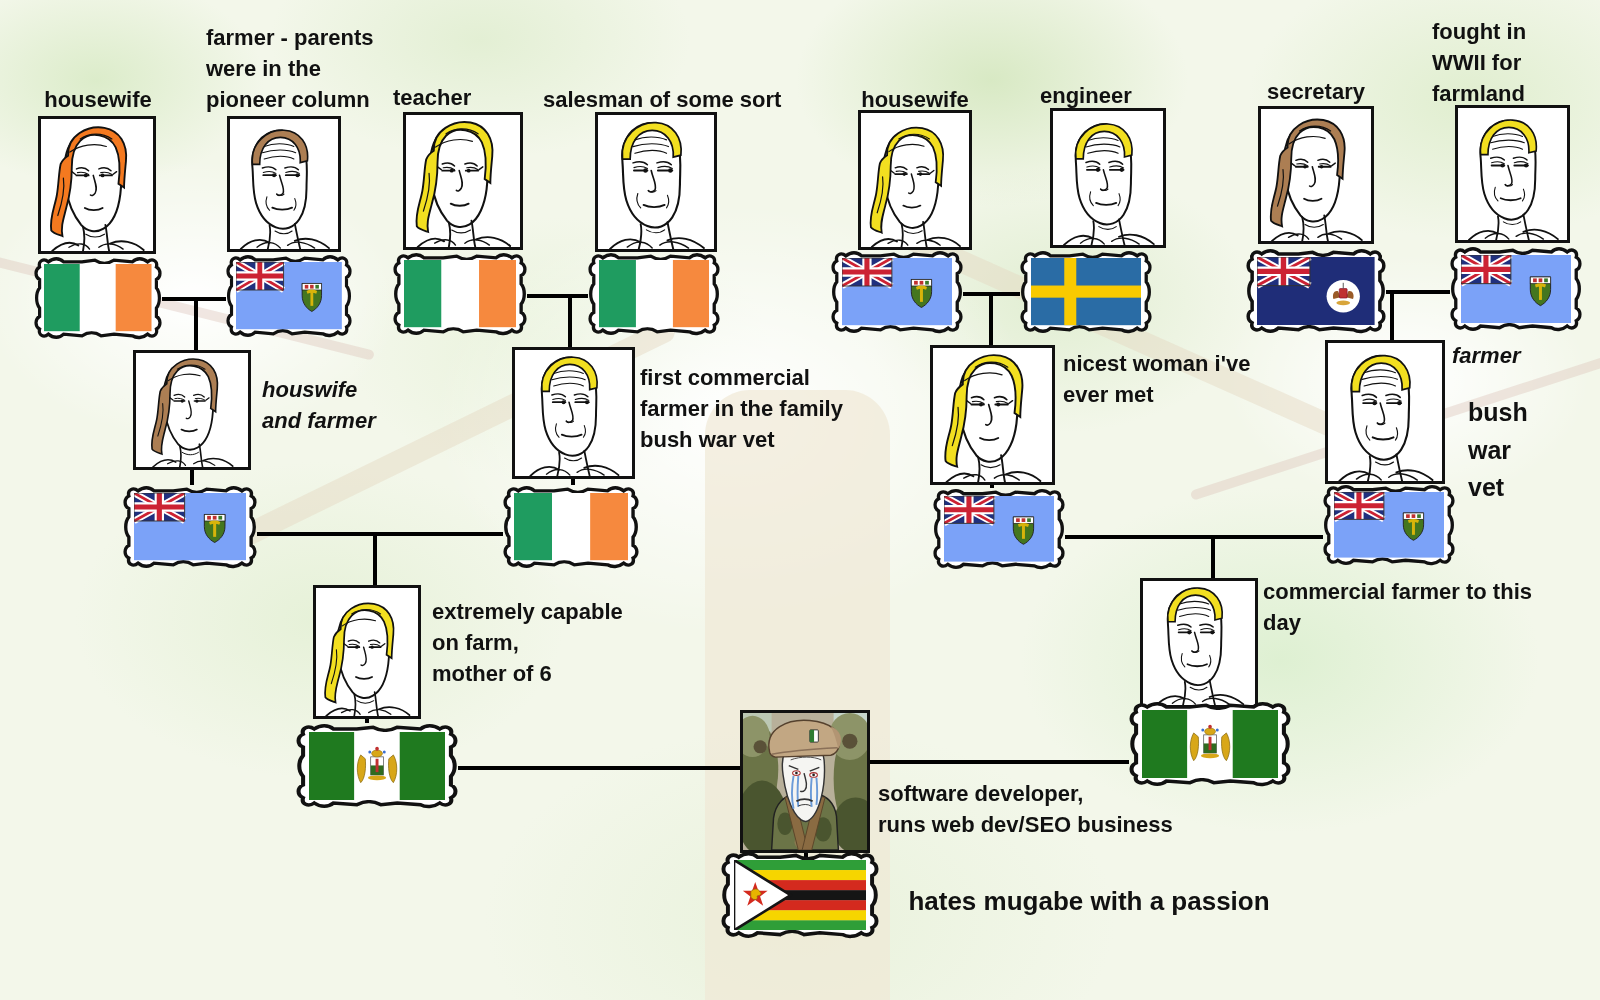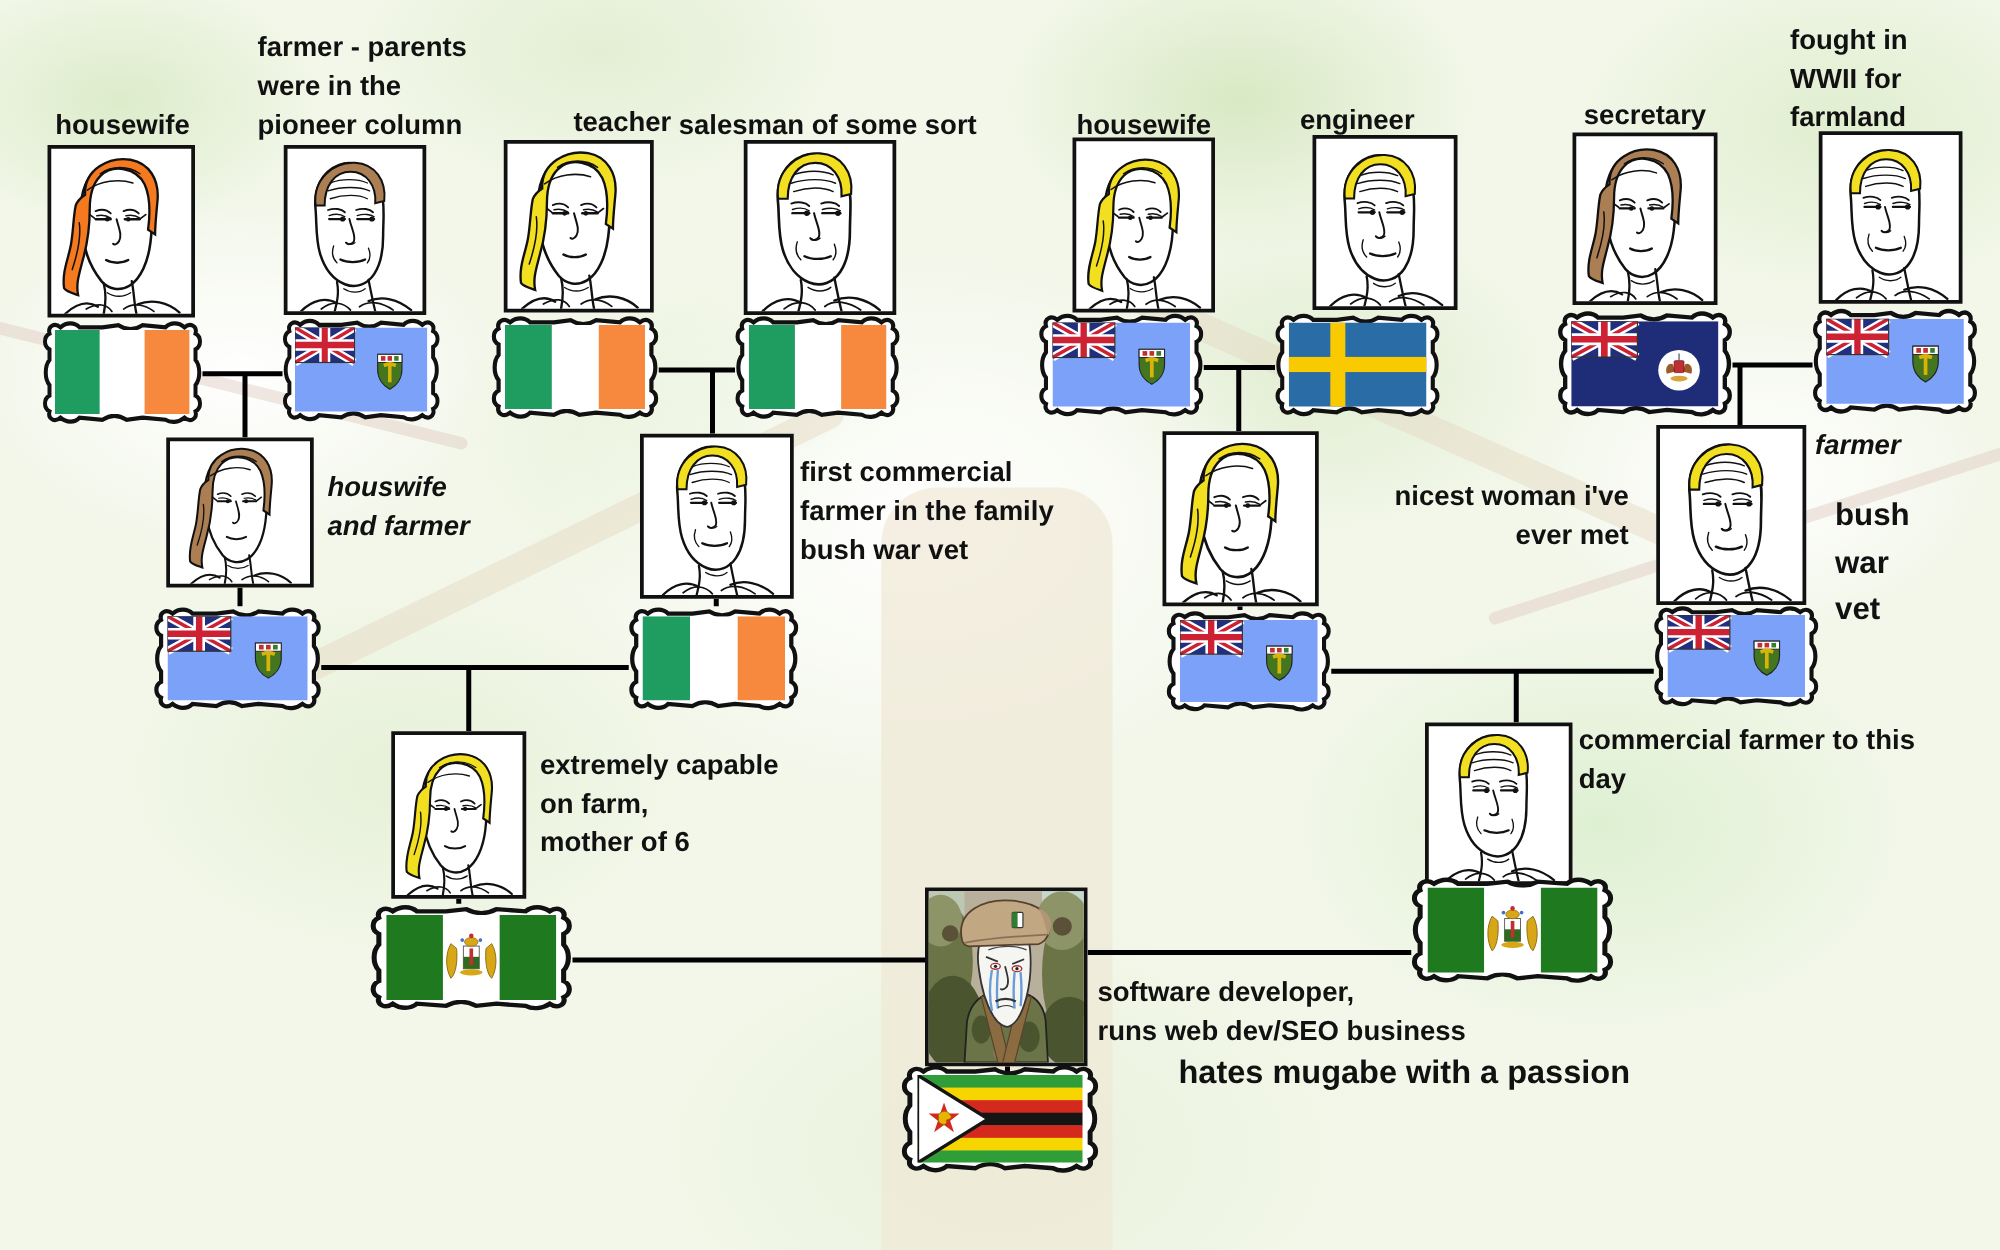--- a/index.html
+++ b/index.html
@@ -192,21 +192,21 @@
       <div class="flag" style="left: 393px; top: 252px; width: 134px; height: 84px;">
         <svg viewBox="0 0 160 100" preserveAspectRatio="none" class="frame">
           <path d="M18,7 C12,2 5,6 7,13 C1,16 1,25 7,28 L7,38 C2,44 2,56 7,62 L7,72 C1,75 1,84 7,87 C5,94 12,98 18,93 C24,98 32,98 37,93 L60,95 C68,90 76,90 84,95 L100,93 L123,95 C128,98 136,98 142,93 C148,98 155,94 153,87 C159,84 159,75 153,72 L153,62 C158,56 158,44 153,38 L153,28 C159,25 159,16 153,13 C155,6 148,2 142,7 C136,2 128,2 123,7 L100,5 C92,10 84,10 76,5 L60,7 L37,7 C32,2 24,2 18,7 Z" fill="#ffffff" stroke="#111111" stroke-width="4"></path>
         </svg>
         <svg preserveAspectRatio="none" class="cloth" viewBox="0 0 120 72">
           <rect x="0" y="0" width="40" height="72" fill="#1F9C60"></rect>
           <rect x="40" y="0" width="40" height="72" fill="#FFFFFF"></rect>
           <rect x="80" y="0" width="40" height="72" fill="#F6893E"></rect>
         </svg>
       </div>
-      <div class="label" style="left: 417px; top: 82px; width: 120px; text-align: right;">teacher</div>
+      <div class="label" style="left: 393px; top: 82px; width: 120px; text-align: left;">teacher</div>
       <div class="portrait" style="left: 595px; top: 112px; width: 122px; height: 140px;">
         <svg preserveAspectRatio="xMidYMax meet" viewBox="0 0 120 140">
           <path d="M46,10 C30,16 23,32 25,50 C26,62 25,76 29,89 C33,102 41,112 51,116 C61,120 71,116 77,107 C83,98 85,86 85,73 C85,58 87,44 83,31 C79,16 61,4 46,10 Z" fill="#fff" stroke="#111111" stroke-width="2.2"></path>
           <path d="M25,46 C22,22 42,7 60,8 C78,9 88,24 86,42 L78,44 C79,28 70,16 56,16 C42,16 33,28 33,46 Z" fill="#F2DF20" stroke="#111111" stroke-width="1.8"></path>
           <path d="M38,26 C48,22 62,22 71,26" fill="none" stroke="#111111" stroke-width="1.2" stroke-linecap="round"></path>
           <path d="M36,33 C48,29 64,29 73,33" fill="none" stroke="#111111" stroke-width="1.2" stroke-linecap="round"></path>
           <path d="M38,40 C50,36 63,36 71,40" fill="none" stroke="#111111" stroke-width="1.2" stroke-linecap="round"></path>
           <path d="M36,50 C42,48 48,49 51,52" fill="none" stroke="#111111" stroke-width="1.6" stroke-linecap="round"></path>
           <path d="M61,50 C67,48 73,49 76,52" fill="none" stroke="#111111" stroke-width="1.6" stroke-linecap="round"></path>
           <path d="M37,55 C43,53 48,54 51,56" fill="none" stroke="#111111" stroke-width="1.2" stroke-linecap="round"></path>
@@ -585,21 +585,21 @@
             <path d="M-11,-15 h22 v13 c0,8 -5,14 -11,17 c-6,-3 -11,-9 -11,-17 Z" fill="#44761F" stroke="#222" stroke-width="1"></path>
             <rect x="-11" y="-15" width="22" height="7" fill="#FFFFFF" stroke="#222" stroke-width="0.8"></rect>
             <rect x="-8" y="-13.5" width="4" height="4" fill="#C03030"></rect>
             <rect x="-2" y="-13.5" width="4" height="4" fill="#C03030"></rect>
             <rect x="4" y="-13.5" width="4" height="4" fill="#3a7a2a"></rect>
             <rect x="-1.6" y="-7" width="3.2" height="16" fill="#D8B40A"></rect>
             <path d="M-6,-7 q6,-3 12,0 l-1,3 q-5,-2 -10,0 Z" fill="#D8B40A"></path>
           </g>
         </svg>
       </div>
-      <div class="label" style="left: 1063px; top: 348px; width: 240px; text-align: right; margin-top: 33px;">nicest woman i've
+      <div class="label" style="left: 1063px; top: 348px; width: 240px; text-align: left;">nicest woman i've
 ever met</div>
       <div class="portrait" style="left: 1325px; top: 340px; width: 120px; height: 144px;">
         <svg preserveAspectRatio="xMidYMax meet" viewBox="0 0 120 140">
           <path d="M46,10 C30,16 23,32 25,50 C26,62 25,76 29,89 C33,102 41,112 51,116 C61,120 71,116 77,107 C83,98 85,86 85,73 C85,58 87,44 83,31 C79,16 61,4 46,10 Z" fill="#fff" stroke="#111111" stroke-width="2.2"></path>
           <path d="M25,46 C22,22 42,7 60,8 C78,9 88,24 86,42 L78,44 C79,28 70,16 56,16 C42,16 33,28 33,46 Z" fill="#F2DF20" stroke="#111111" stroke-width="1.8"></path>
           <path d="M38,26 C48,22 62,22 71,26" fill="none" stroke="#111111" stroke-width="1.2" stroke-linecap="round"></path>
           <path d="M36,33 C48,29 64,29 73,33" fill="none" stroke="#111111" stroke-width="1.2" stroke-linecap="round"></path>
           <path d="M38,40 C50,36 63,36 71,40" fill="none" stroke="#111111" stroke-width="1.2" stroke-linecap="round"></path>
           <path d="M36,50 C42,48 48,49 51,52" fill="none" stroke="#111111" stroke-width="1.6" stroke-linecap="round"></path>
           <path d="M61,50 C67,48 73,49 76,52" fill="none" stroke="#111111" stroke-width="1.6" stroke-linecap="round"></path>
@@ -810,15 +810,15 @@
           <rect x="0" y="45.714285714285715" width="150" height="11.82857142857143" fill="#D42A1E"></rect>
           <rect x="0" y="57.142857142857146" width="150" height="11.82857142857143" fill="#F6D500"></rect>
           <rect x="0" y="68.57142857142857" width="150" height="11.82857142857143" fill="#2F9E38"></rect>
           <path d="M0,0 L64,40 L0,80 Z" fill="#FFFFFF" stroke="#151515" stroke-width="3"></path>
           <path d="M24,25 L27.5,35 L38,35 L29.5,41.5 L33,52 L24,45.5 L15,52 L18.5,41.5 L10,35 L20.5,35 Z" fill="#D42A1E"></path>
           <path d="M19,36 c3,-4 9,-4 10,0 c2,1 2,3 0,4 l-3,1 c1,2 0,4 -2,4 c-3,0 -5,-2 -5,-4 Z" fill="#E8B400" stroke="#8a6a10" stroke-width="0.7"></path>
         </svg>
       </div>
       <div class="label" style="left: 878px; top: 778px; width: 340px; text-align: left;">software developer,
 runs web dev/SEO business</div>
-      <div class="label big" style="left: 874px; top: 840px; width: 430px; text-align: right;">hates mugabe with a passion</div>
+      <div class="label big" style="left: 874px; top: 884px; width: 430px; text-align: center;">hates mugabe with a passion</div>
     </div>
 </div>
 
 </body></html>

